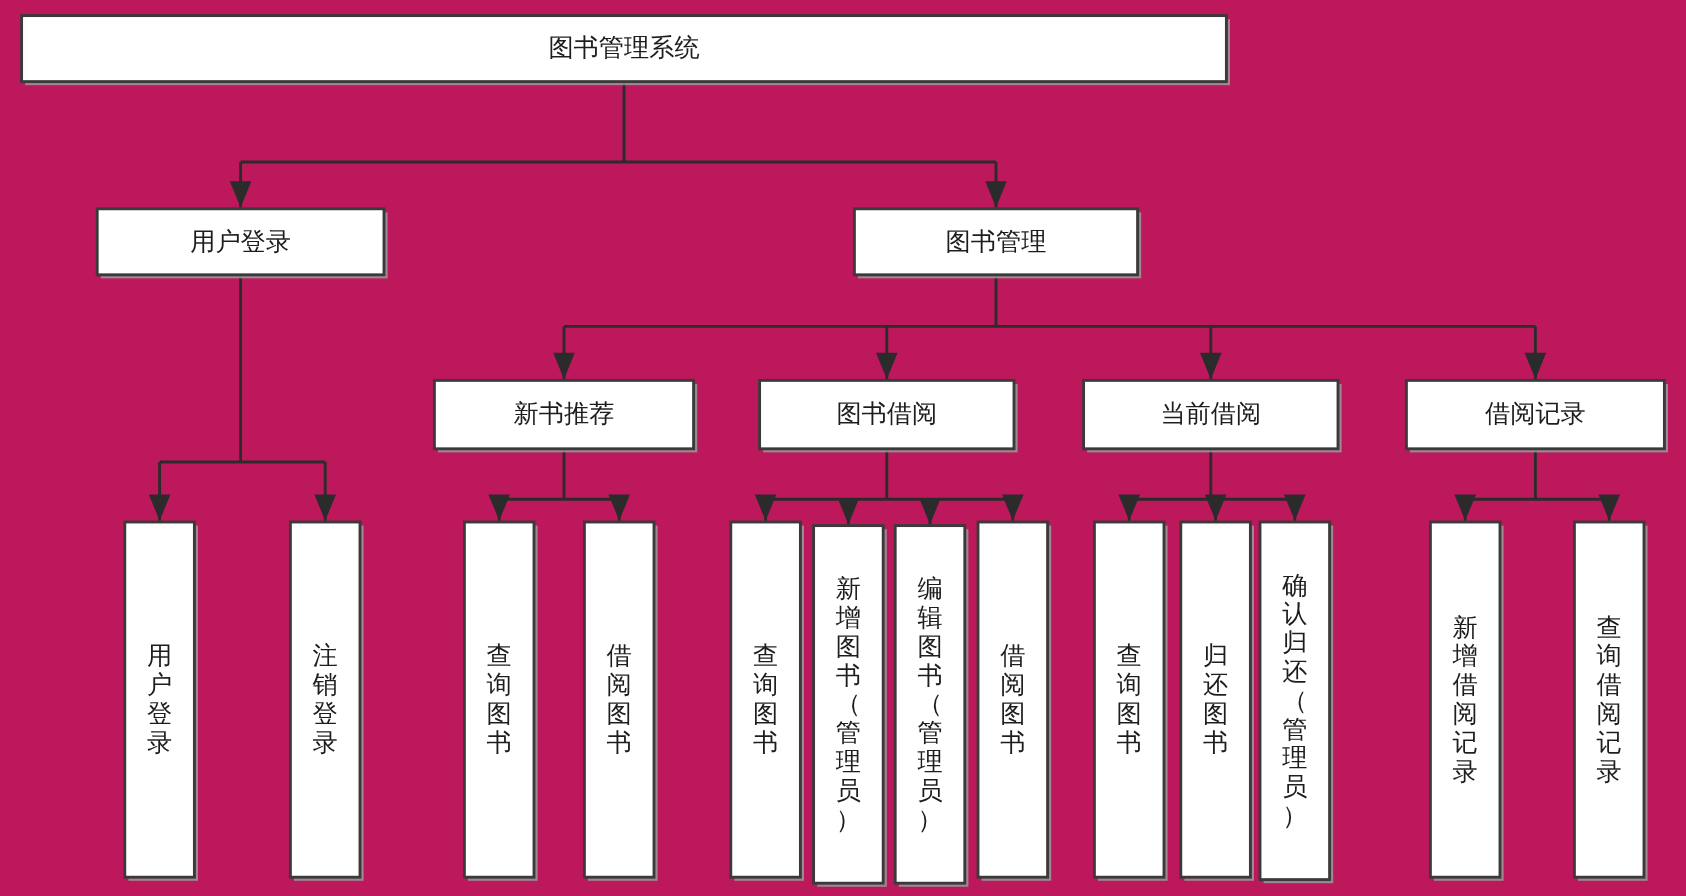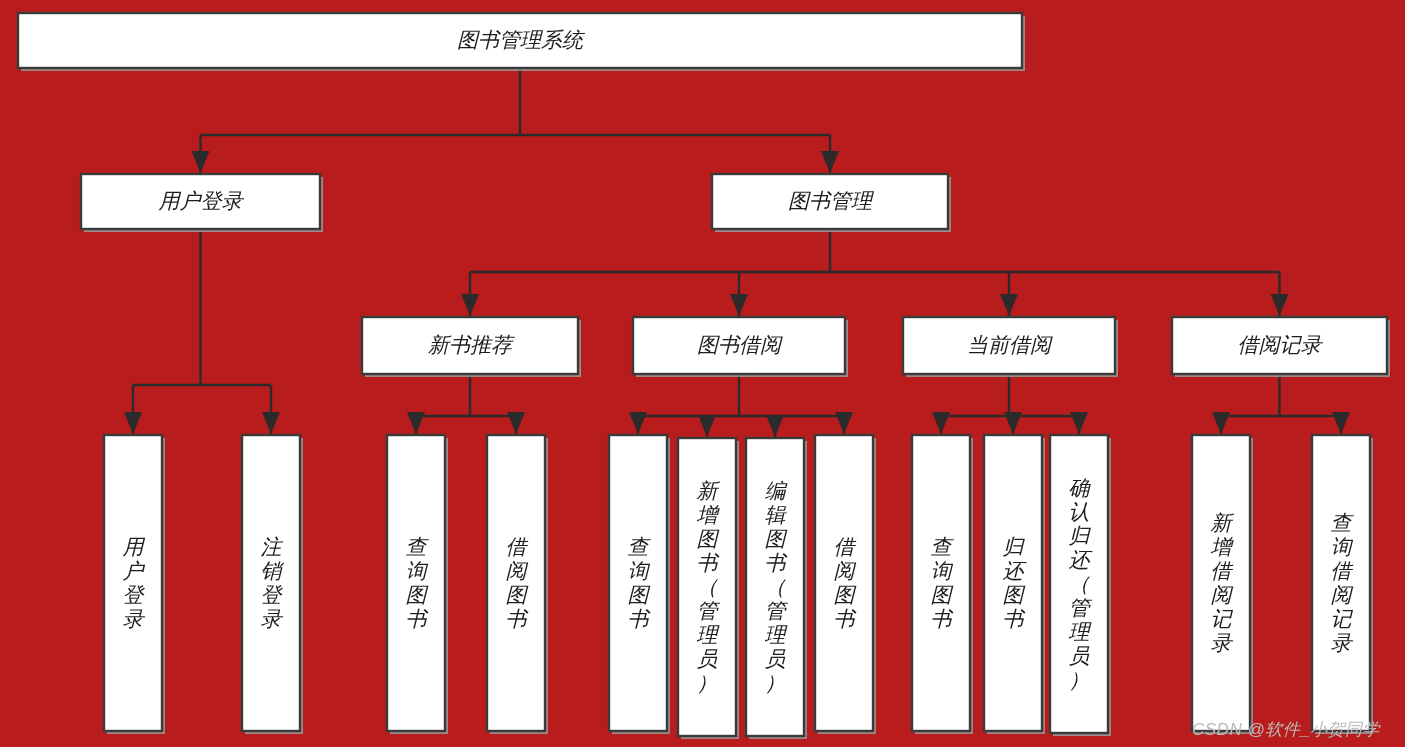--- a/index.html
+++ b/index.html
@@ -4,24 +4,23 @@
 <style>
   html, body {
     margin: 0;
     padding: 0;
     background: #ffffff;
   }
   #stage {
     position: relative;
     width: 1405px;
     height: 747px;
-    background: #b91c1c;
+    background: #be185d;
     font-family: "Liberation Sans", "DejaVu Sans", sans-serif;
     overflow: hidden;
-    font-style: italic;
   }
   svg.diagram {
     position: absolute;
     left: 0;
     top: 0;
     width: 1405px;
     height: 747px;
   }
   .node-rect {
     fill: #ffffff;
@@ -220,14 +219,13 @@
           <rect x="1192" y="435" width="58" height="296" class="node-rect"></rect>
           <text x="1221" y="529.72" class="node-label-v"><tspan x="1221" dy="0">新</tspan><tspan x="1221" dy="24">增</tspan><tspan x="1221" dy="24">借</tspan><tspan x="1221" dy="24">阅</tspan><tspan x="1221" dy="24">记</tspan><tspan x="1221" dy="24">录</tspan></text>
         </g>
         <g>
           <rect x="1315" y="438" width="58" height="296" class="node-shadow"></rect>
           <rect x="1312" y="435" width="58" height="296" class="node-rect"></rect>
           <text x="1341" y="529.72" class="node-label-v"><tspan x="1341" dy="0">查</tspan><tspan x="1341" dy="24">询</tspan><tspan x="1341" dy="24">借</tspan><tspan x="1341" dy="24">阅</tspan><tspan x="1341" dy="24">记</tspan><tspan x="1341" dy="24">录</tspan></text>
         </g>
       </g>
     </svg>
-  <div class="watermark" style="left: 1192px; top: 718px; color: rgb(185, 185, 185);">CSDN @软件_小贺同学</div>
 </div>
 
 </body></html>

